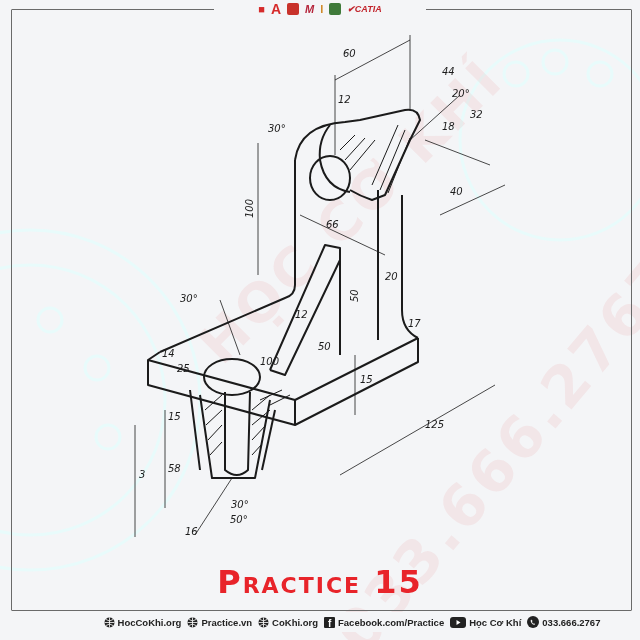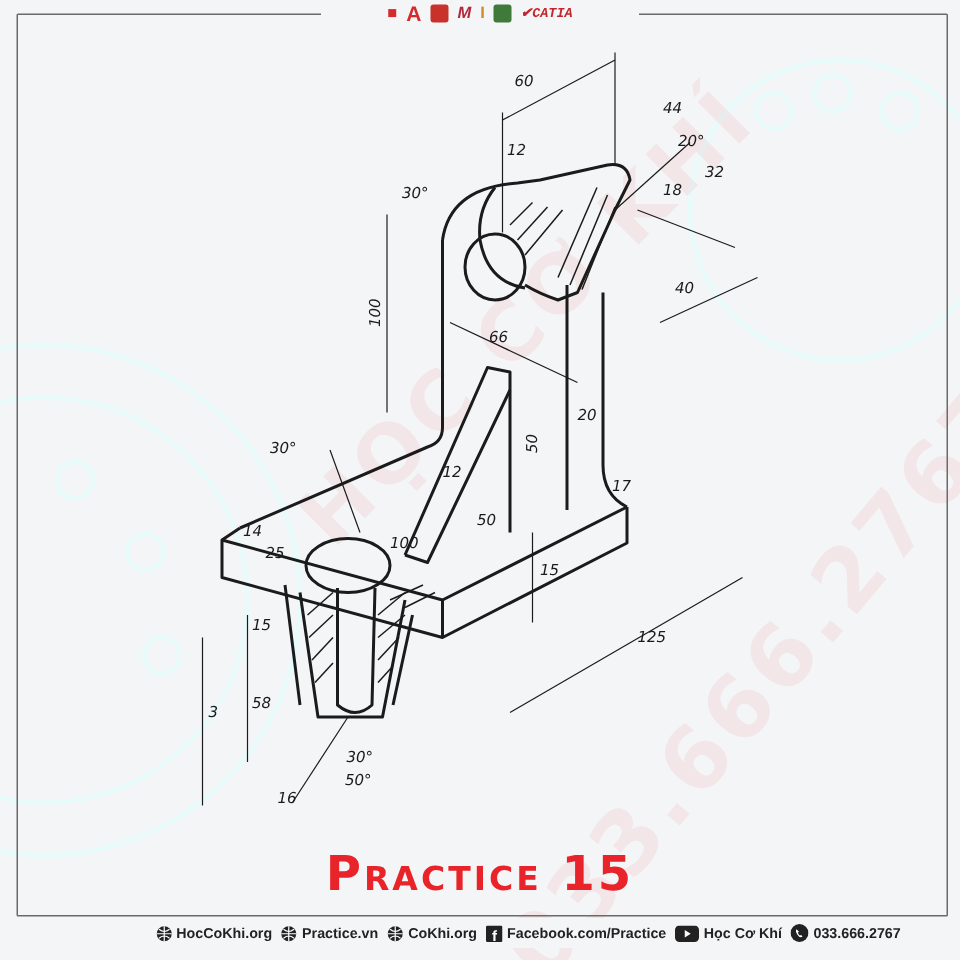--- a/index.html
+++ b/index.html
@@ -62,21 +62,21 @@
 
 <div class="frame"></div>
 
 <div class="header">
   <span class="logo" style="color:#d62b2b">■</span>
   <span class="logo" style="color:#d62b2b;font-size:14px;">A</span>
   <span class="logo box" style="background:#c8322b;"></span>
   <span class="logo" style="color:#b5253b;font-style:italic;">M</span>
   <span class="logo" style="color:#d08a2a;">I</span>
   <span class="logo box" style="background:#3f7a3a;"></span>
-  <span class="logo" style="color:#c2262e;font-size:9px;font-style:italic;font-family:Liberation Mono, monospace;">✔CATIA</span>
+  <span class="logo" style="color:#c2262e;font-size:9px;font-style:italic;">✔CATIA</span>
 </div>
 
 <svg class="drawing" width="640" height="640" viewBox="0 0 640 640">
   <g fill="none" stroke="#1b1b1b" stroke-width="2" stroke-linejoin="round">
 
     <path d="M295 160 L295 285 Q295 295 285 298 L160 352"></path>
     <path d="M378 190 L378 340"></path>
     <path d="M402 195 L402 310 Q402 330 418 338"></path>
 
     <path d="M295 160 Q300 125 345 122 L360 120 L405 110 Q418 108 420 120 L410 140 L385 195 L372 200 Q360 196 350 190"></path>

